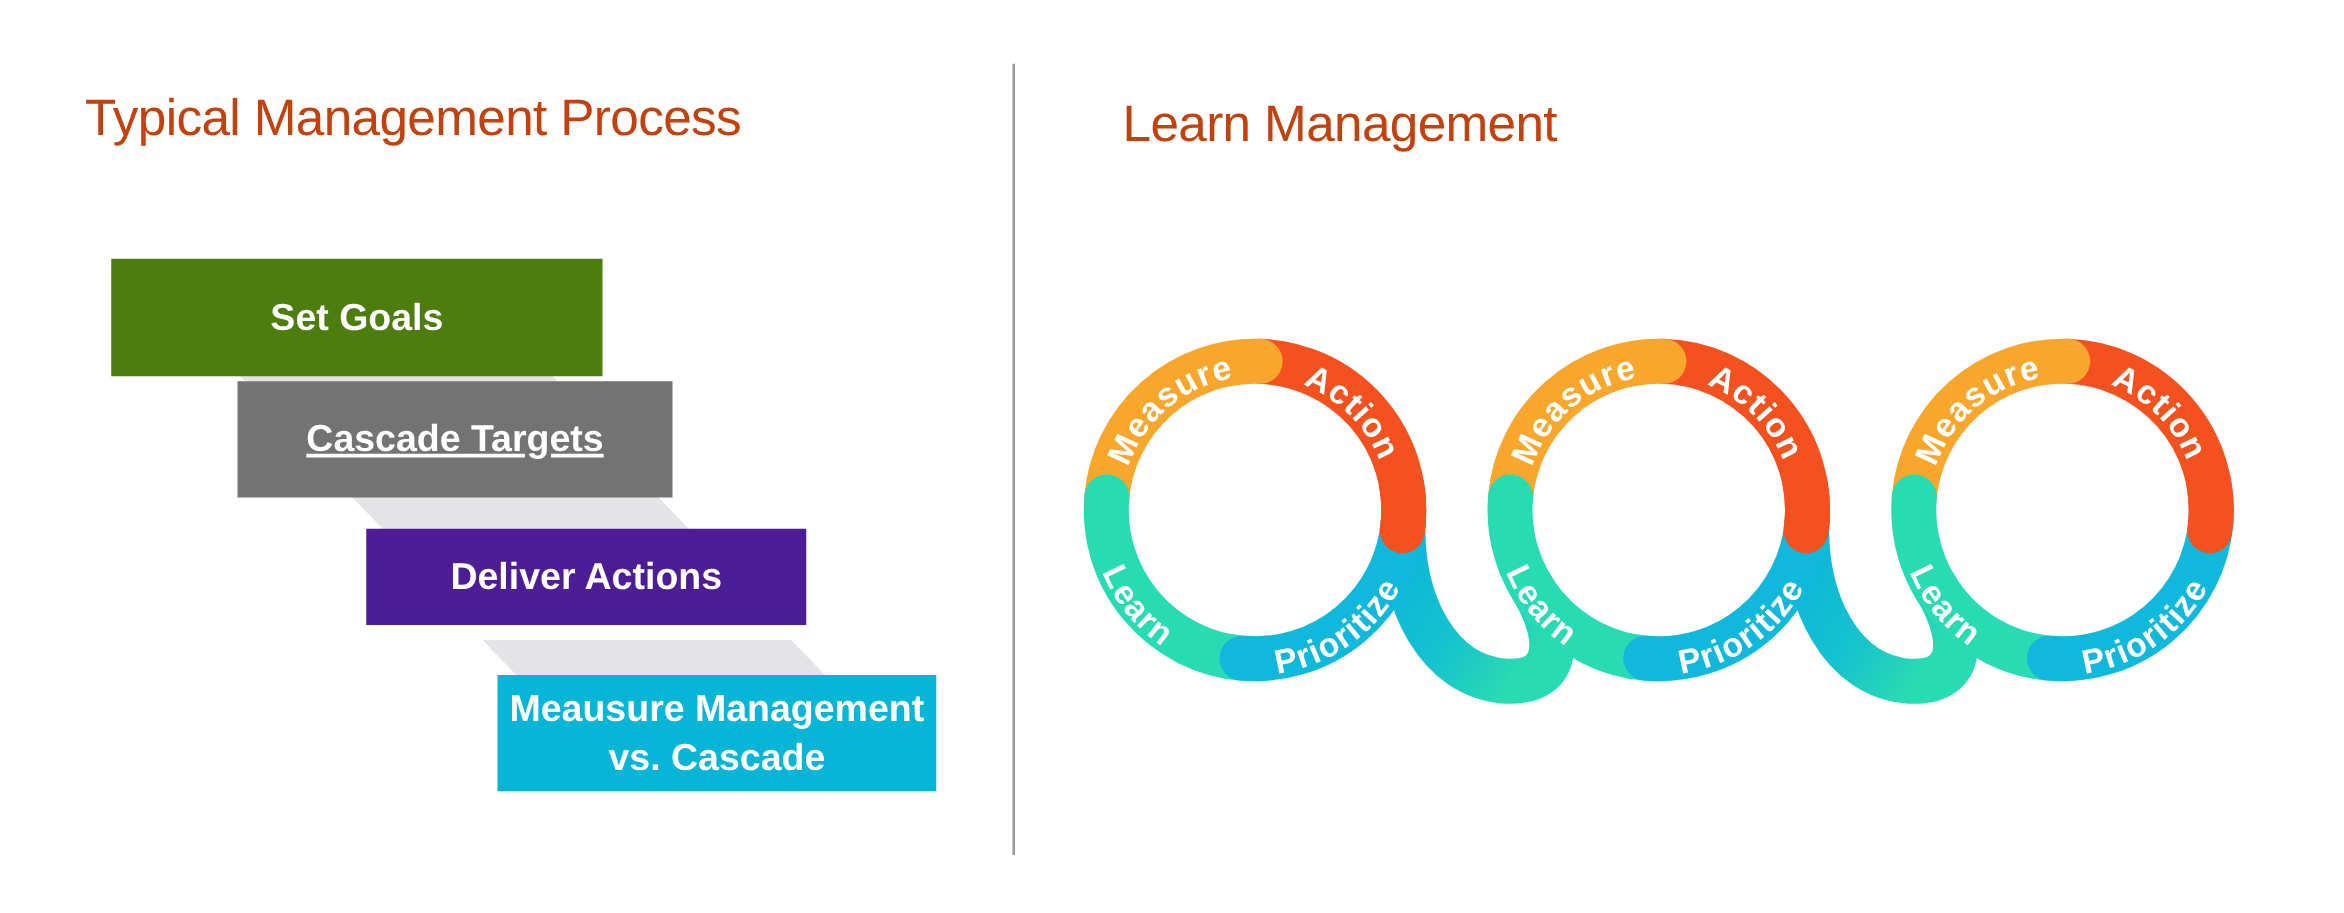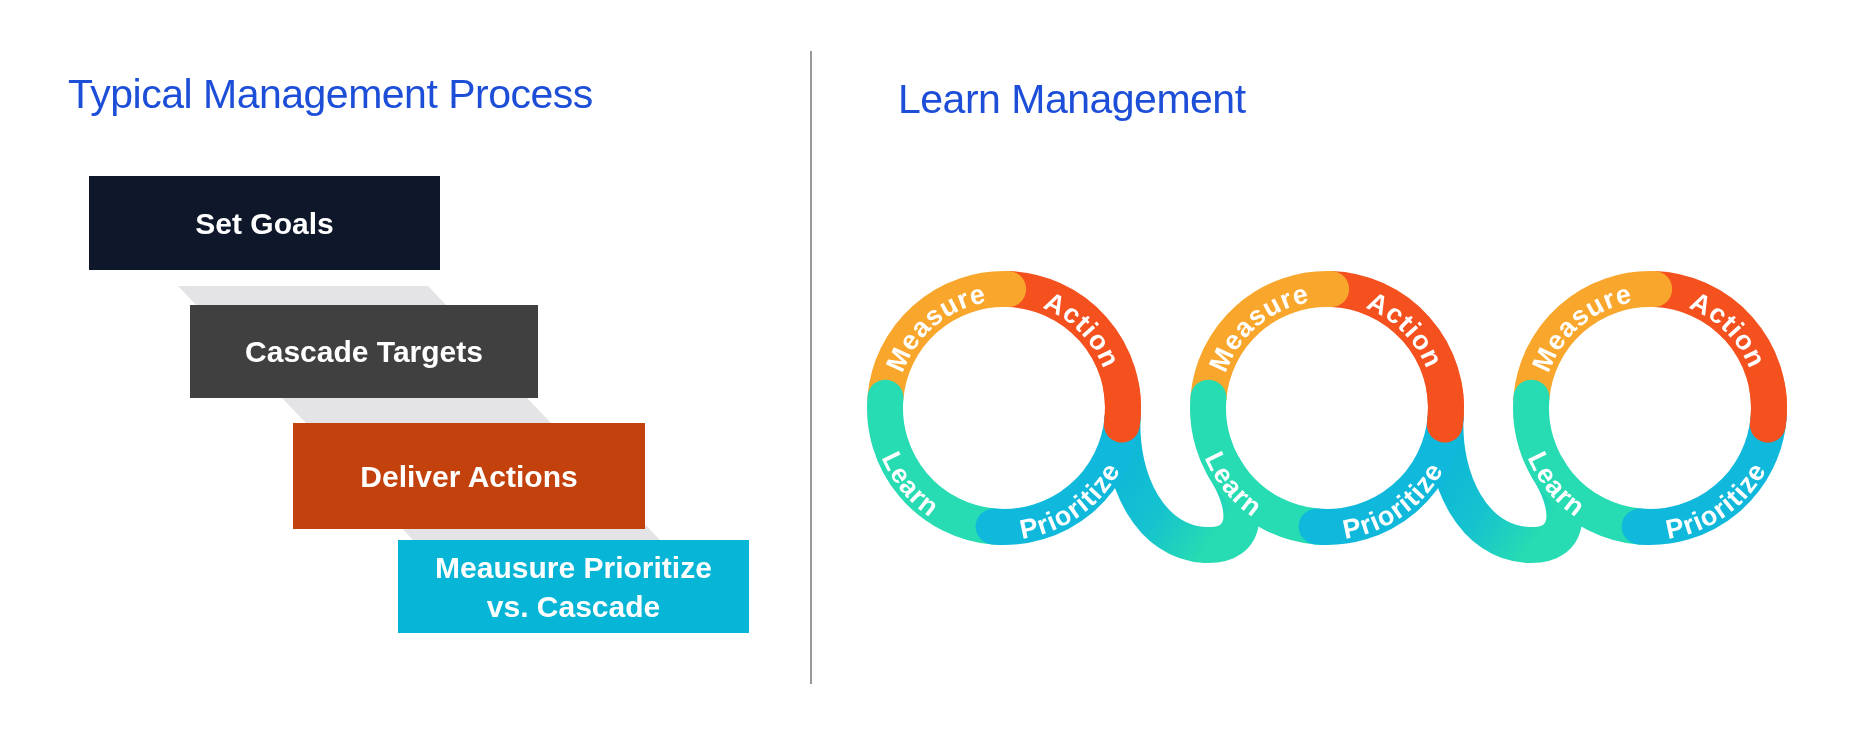--- a/index.html
+++ b/index.html
@@ -8,44 +8,44 @@
     width:1875px;height:730px;
     background:#ffffff;
     overflow:hidden;
     font-family:"Liberation Sans", sans-serif;
   }
   .panel-title{
     position:absolute;
     font-size:41px;
     font-weight:400;
     letter-spacing:-0.5px;
-    color:#1d4ed8;
+    color:#c2410c;
     white-space:nowrap;
     line-height:1.1;
   }
   #left-title{left:68px;top:72px;}
   #right-title{left:898px;top:77px;}
   .bg-svg{position:absolute;left:0;top:0;z-index:0;}
   .step-box{
     position:absolute;
     z-index:1;
     display:flex;
     flex-direction:column;
     align-items:center;
     justify-content:center;
     color:#ffffff;
     font-size:30px;
     font-weight:700;
     text-align:center;
     line-height:1.3;
     box-sizing:border-box;
   }
-  #step-1{left:89px;top:176px;width:351px;height:94px;background:#0f172a;}
-  #step-2{left:190px;top:305px;width:348px;height:93px;background:#404040;}
-  #step-3{left:293px;top:423px;width:352px;height:106px;background:#c2410c;}
+  #step-1{left:89px;top:207px;width:393px;height:94px;background:#4d7c0f;}
+  #step-2{left:190px;top:305px;width:348px;height:93px;background:#737373;text-decoration:underline;}
+  #step-3{left:293px;top:423px;width:352px;height:77px;background:#4c1d95;}
   #step-4{left:398px;top:540px;width:351px;height:93px;background:#07B5D6;}
   .shadow-poly{fill:#E4E4E6;}
   .divider{stroke:#97999C;stroke-width:2;}
   .arc{fill:none;stroke-width:36;stroke-linecap:round;}
   .arc-red{stroke:#F4511E;}
   .arc-amber{stroke:#F9A62C;}
   .arc-teal{stroke:#27DBB2;}
   .arc-cyan{stroke:#10B9DB;}
   .tail{fill:none;stroke-width:36;stroke-linecap:round;stroke:url(#tailGrad);}
   .guide{fill:none;stroke:none;}
@@ -115,19 +115,19 @@
   <div class="step-box" id="step-1">
     <div>Set Goals</div>
   </div>
   <div class="step-box" id="step-2">
     <div>Cascade Targets</div>
   </div>
   <div class="step-box" id="step-3">
     <div>Deliver Actions</div>
   </div>
   <div class="step-box" id="step-4">
-    <div>Meausure Prioritize</div>
+    <div>Meausure Management</div>
     <div>vs. Cascade</div>
   </div>
 
   <div class="panel-title" id="right-title">Learn Management</div>
 
 </div>
 
 </body></html>

